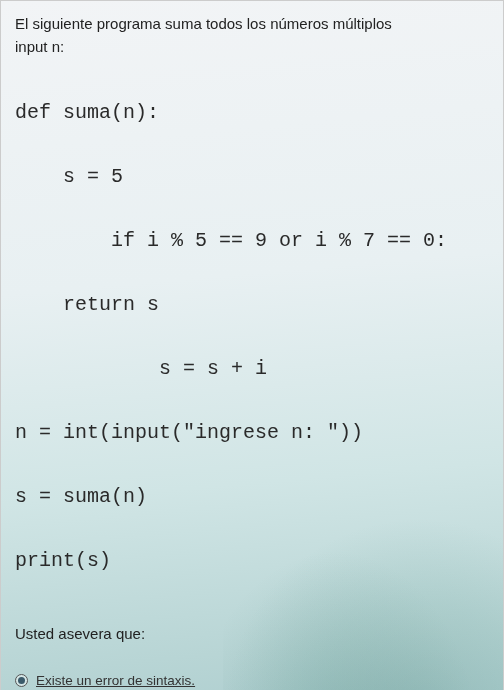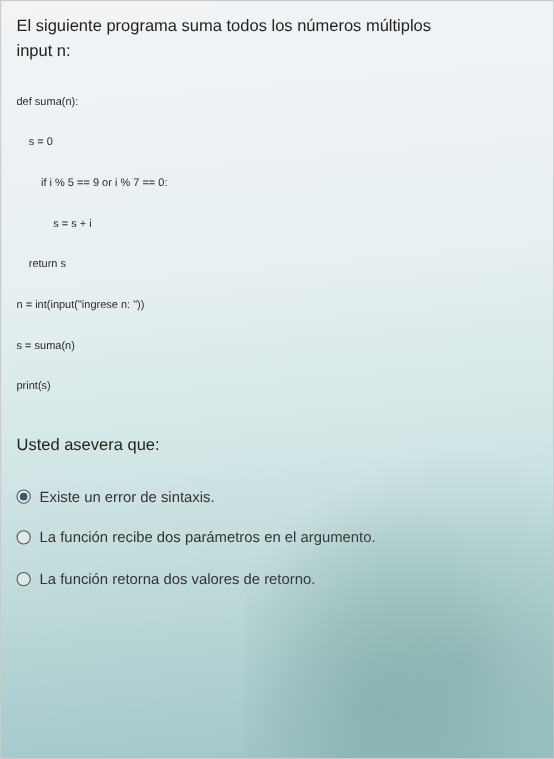--- a/index.html
+++ b/index.html
@@ -32,22 +32,22 @@
                 radial-gradient(ellipse at 40% 80%, rgba(60,120,110,0.2) 0%, transparent 60%);
     pointer-events: none;
   }
   .question-text {
     font-size: 15px;
     color: #222;
     line-height: 1.5;
     margin-bottom: 14px;
   }
   .code-block {
-    font-family: Liberation Sans, sans-serif;
-    font-size: 10px;
+    font-family: Liberation Mono, monospace;
+    font-size: 20px;
     color: #2a2a2a;
     line-height: 1.35;
     white-space: pre;
     margin-bottom: 14px;
   }
   .code-line { display: block; margin-bottom: 10px; }
   .assert-text {
     font-size: 15px;
     color: #222;
     margin-bottom: 30px;
@@ -72,37 +72,37 @@
     flex-shrink: 0;
     background: rgba(255,255,255,0.4);
   }
   .radio.selected::after {
     content: "";
     width: 7px;
     height: 7px;
     background: #3a5a6a;
     border-radius: 50%;
   }
-  .option-label { line-height: 1.3; }
+  .option-label { line-height: 1.3; text-decoration: underline; }
 </style>
 </head>
 <body>
 <div class="container">
 
 <div class="question-text">
   <span>El siguiente programa suma todos los números múltiplos</span><br>
   <span>input n:</span>
 </div>
 
 <div class="code-block">
 <span class="code-line">def suma(n):</span>
-<span class="code-line">    s = 0</span>
+<span class="code-line">    s = 5</span>
 <span class="code-line">        if i % 5 == 9 or i % 7 == 0:</span>
+<span class="code-line">    return s</span>
 <span class="code-line">            s = s + i</span>
-<span class="code-line">    return s</span>
 <span class="code-line">n = int(input("ingrese n: "))</span>
 <span class="code-line">s = suma(n)</span>
 <span class="code-line">print(s)</span>
 </div>
 
 <div class="assert-text">Usted asevera que:</div>
 
 <div class="options">
   <div class="option">
     <span class="radio selected"></span>

